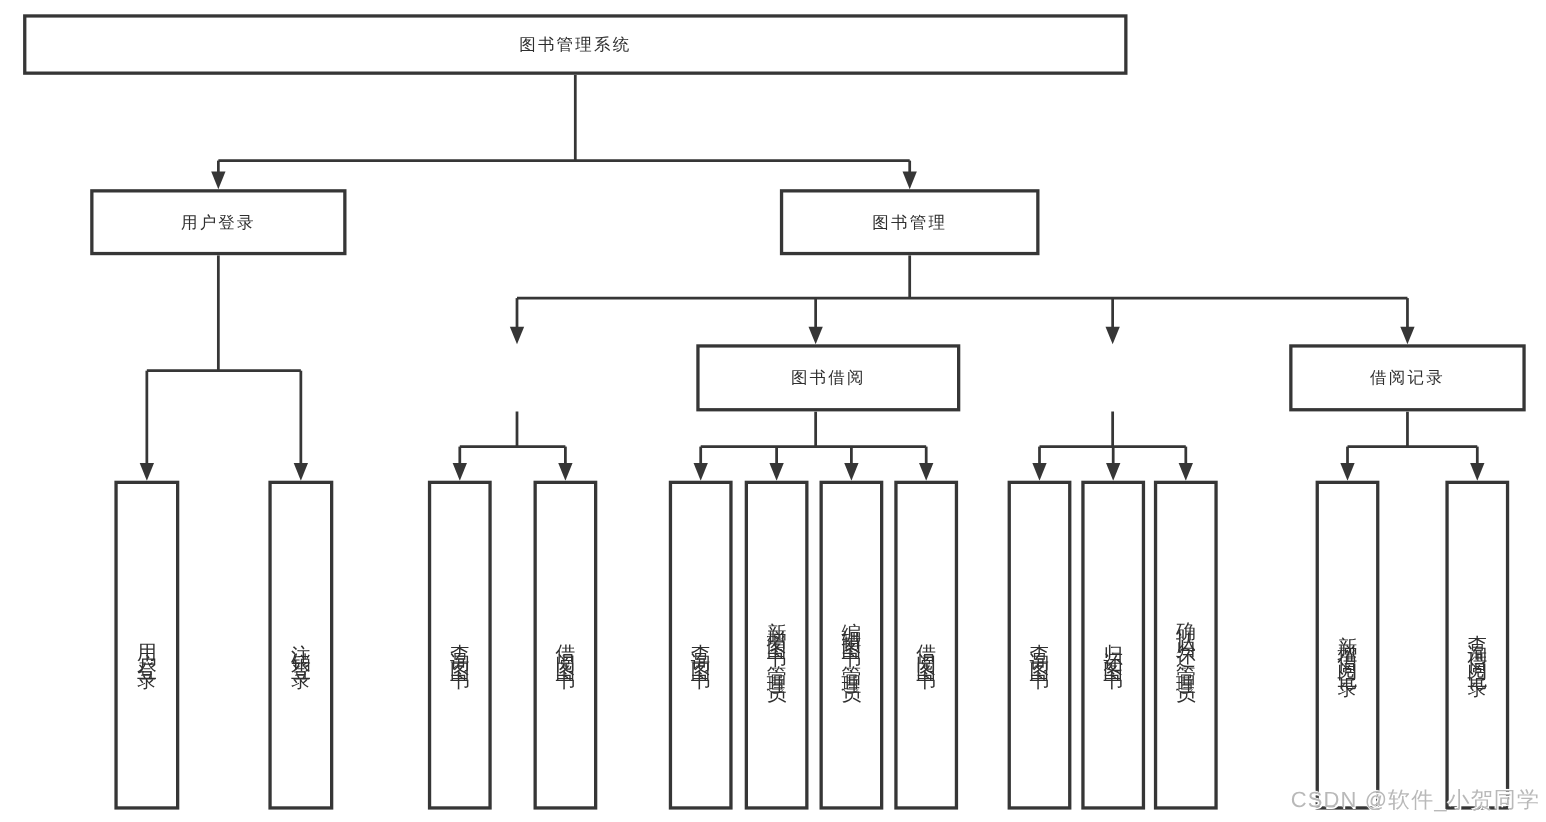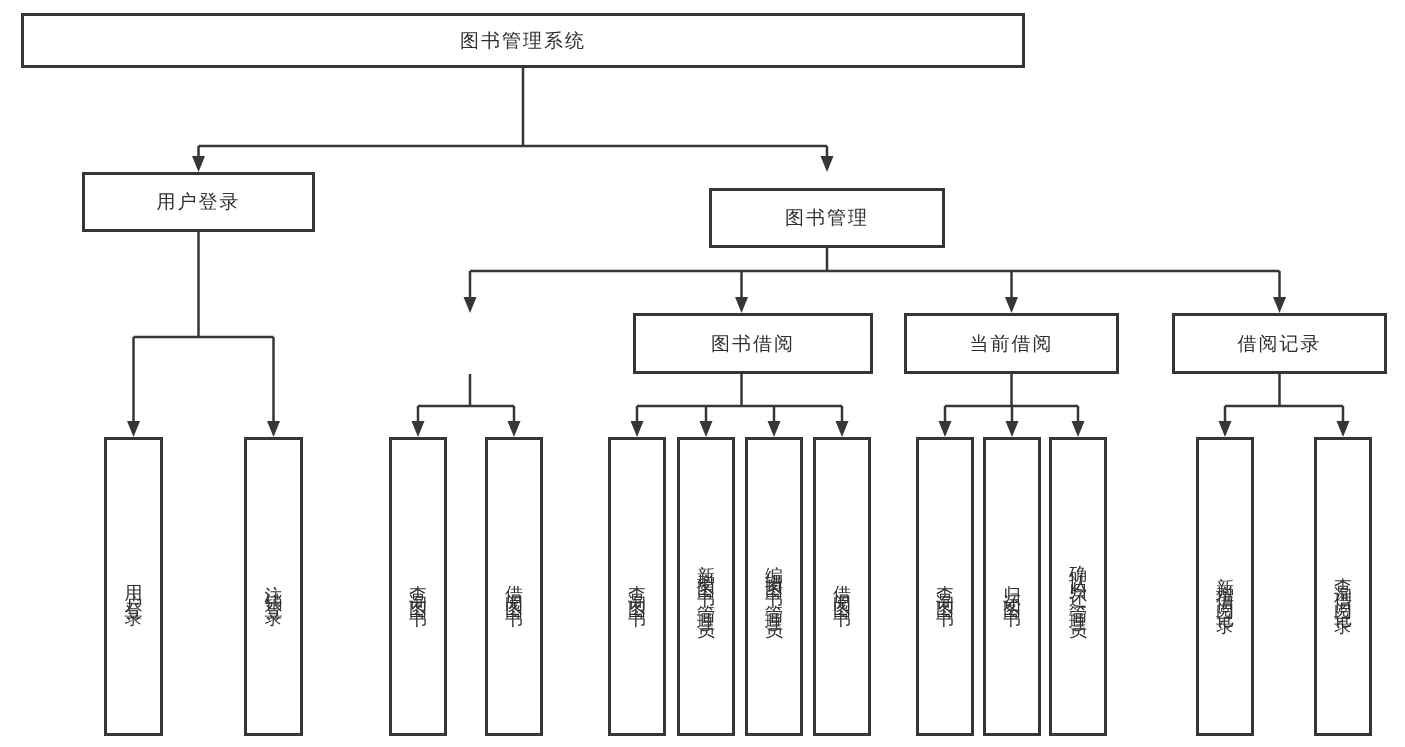--- a/index.html
+++ b/index.html
@@ -14,21 +14,21 @@
   .box{
     position:absolute;
     box-sizing:border-box;
     background:#ffffff;
     border:3px solid #363636;
     display:flex;align-items:center;justify-content:center;
     color:#2f2f2f;
     z-index:2;
   }
   .box.h span{
-    font-size:19px;
+    font-size:15px;
     letter-spacing:2px;
     white-space:nowrap;
   }
   .box.v span{
     writing-mode:vertical-rl;
     text-orientation:mixed;
     font-size:18px;
     letter-spacing:8px;
     line-height:1;
   }
@@ -104,29 +104,26 @@
       <polygon fill="#363636" stroke="none" points="1336.5,421 1349.5,421 1343,437"></polygon>
   </svg>
 
   <div class="box h" style="left:21px;top:13px;width:1004px;height:55px">
     <span>图书管理系统</span>
   </div>
 
   <div class="box h" style="left:82px;top:172px;width:233px;height:60px">
     <span>用户登录</span>
   </div>
-  <div class="box h" style="left:709px;top:188px;width:236px;height:60px">
+  <div class="box h" style="left:709px;top:172px;width:236px;height:60px">
     <span>图书管理</span>
   </div>
 
   <div class="box h" style="left:633px;top:313px;width:240px;height:61px">
     <span>图书借阅</span>
-  </div>
-  <div class="box h" style="left:904px;top:313px;width:215px;height:61px">
-    <span>当前借阅</span>
   </div>
   <div class="box h" style="left:1172px;top:313px;width:215px;height:61px">
     <span>借阅记录</span>
   </div>
 
   <div class="box v" style="left:104px;top:437px;width:59px;height:299px">
     <span>用户登录</span>
   </div>
   <div class="box v" style="left:244px;top:437px;width:59px;height:299px">
     <span>注销登录</span>
@@ -162,14 +159,15 @@
     <span>确认归还（管理员）</span>
   </div>
 
   <div class="box v" style="left:1196px;top:437px;width:58px;height:299px">
     <span>新增借阅记录</span>
   </div>
   <div class="box v" style="left:1314px;top:437px;width:58px;height:299px">
     <span>查询借阅记录</span>
   </div>
 
+  <div class="watermark">CSDN @软件_小贺同学</div>
 
 </div>
 
 </body></html>

